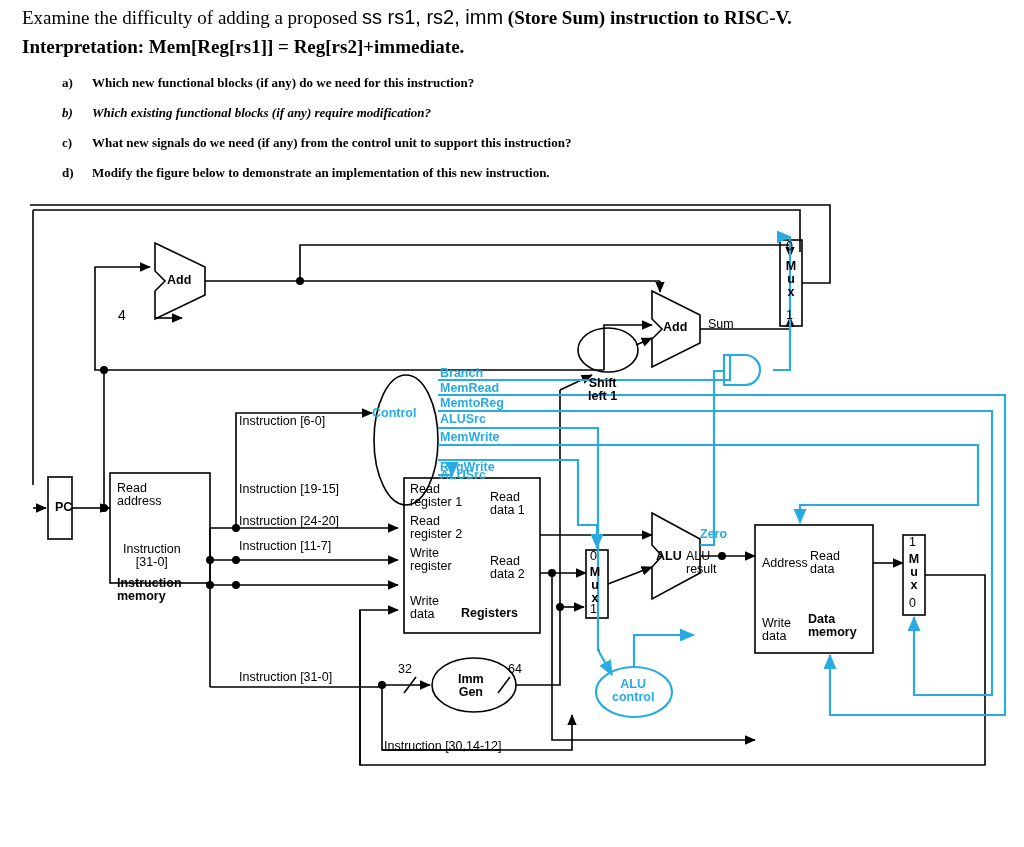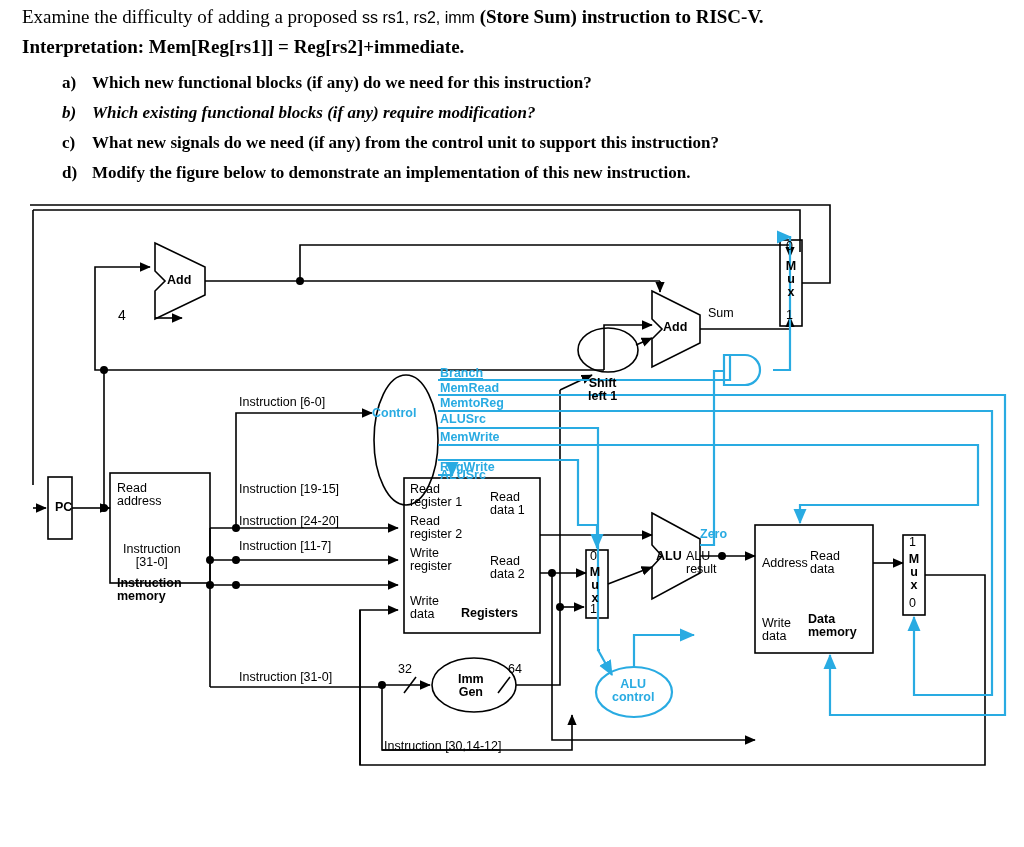--- a/index.html
+++ b/index.html
@@ -26,26 +26,26 @@
     font-family: "Liberation Serif", serif;
     font-size: 19px;
     line-height: 22px;
     color: #000;
     white-space: nowrap;
   }
   .q-line1 { left: 22px; top: 6px; }
   .q-line2 { left: 22px; top: 36px; }
   .mono-ins {
     font-family: "Liberation Sans", sans-serif;
-    font-size: 16px;
+    font-size: 20px;
   }
   .bold { font-weight: bold; }
   .item {
     position: absolute;
-    font-size: 17px;
+    font-size: 13px;
     line-height: 22px;
     white-space: nowrap;
     font-weight: bold;
   }
   .item .lbl { display: inline-block; width: 30px; font-weight: bold;}
   .item-a { left: 62px; top: 72px; }
   .item-b { left: 62px; top: 102px; font-style: italic; }
   .item-c { left: 62px; top: 132px; }
   .item-d { left: 62px; top: 162px; }
 
@@ -234,44 +234,44 @@
       <g stroke="#29abe2" fill="none" stroke-width="2.2">
         <path d="M724 160 L745 160 A14 14 0 0 1 745 190 L724 190 Z"></path>
         <path d="M773 175 L790 175 L790 133"></path>
         <path d="M790 133 L790 42 L791 42" marker-end="url(#arb)"></path>
       </g>
     </svg>
 
     <div class="dg-label b" style="left:167px; top:79px;">Add</div>
     <div class="dg-label" style="left:118px; top:114px; font-size:14px;">4</div>
     <div class="dg-label b" style="left:663px; top:126px;">Add</div>
-    <div class="dg-label" style="left:708px; top:112px;">Sum</div>
+    <div class="dg-label" style="left:708px; top:123px;">Sum</div>
 
     <div class="dg-label b" style="left:588px; top:142px; text-align:center;margin-top:40px;">Shift<br>left 1</div>
 
     <div class="dg-label" style="left:786px; top:45px;">0</div>
     <div class="dg-label b vert" style="left:786px; top:64px;">Mux</div>
     <div class="dg-label" style="left:786px; top:114px;">1</div>
 
     <div class="dg-label b" style="left:55px; top:306px;">PC</div>
     <div class="dg-label" style="left:117px; top:287px;">Read<br>address</div>
     <div class="dg-label" style="left:123px; top:348px; text-align:center;">Instruction<br>[31-0]</div>
     <div class="dg-label b" style="left:117px; top:382px;">Instruction<br>memory</div>
 
     <div class="dg-label blue" style="left:372px; top:212px;">Control</div>
 
-    <div class="dg-label blue" style="left:440px; top:172px;text-decoration:underline;">Branch</div>
+    <div class="dg-label blue" style="left:440px; top:172px;">Branch</div>
     <div class="dg-label blue" style="left:440px; top:187px;">MemRead</div>
     <div class="dg-label blue" style="left:440px; top:202px;">MemtoReg</div>
     <div class="dg-label blue" style="left:440px; top:218px;">ALUSrc</div>
     <div class="dg-label blue" style="left:440px; top:236px;text-align:center;">MemWrite</div>
     <div class="dg-label blue" style="left:440px; top:251px;margin-top:23px;">ALUSrc</div>
     <div class="dg-label blue" style="left:440px; top:266px;">RegWrite</div>
 
-    <div class="dg-label" style="left:239px; top:201px;">Instruction [6-0]</div>
+    <div class="dg-label" style="left:239px; top:220px;">Instruction [6-0]</div>
     <div class="dg-label" style="left:239px; top:288px;">Instruction [19-15]</div>
     <div class="dg-label" style="left:239px; top:320px;">Instruction [24-20]</div>
     <div class="dg-label" style="left:239px; top:345px;">Instruction [11-7]</div>
     <div class="dg-label" style="left:239px; top:476px;">Instruction [31-0]</div>
     <div class="dg-label" style="left:384px; top:545px;">Instruction [30,14-12]</div>
 
     <div class="dg-label" style="left:410px; top:288px;">Read<br>register 1</div>
     <div class="dg-label" style="left:410px; top:320px;">Read<br>register 2</div>
     <div class="dg-label" style="left:410px; top:352px;">Write<br>register</div>
     <div class="dg-label" style="left:410px; top:400px;">Write<br>data</div>

